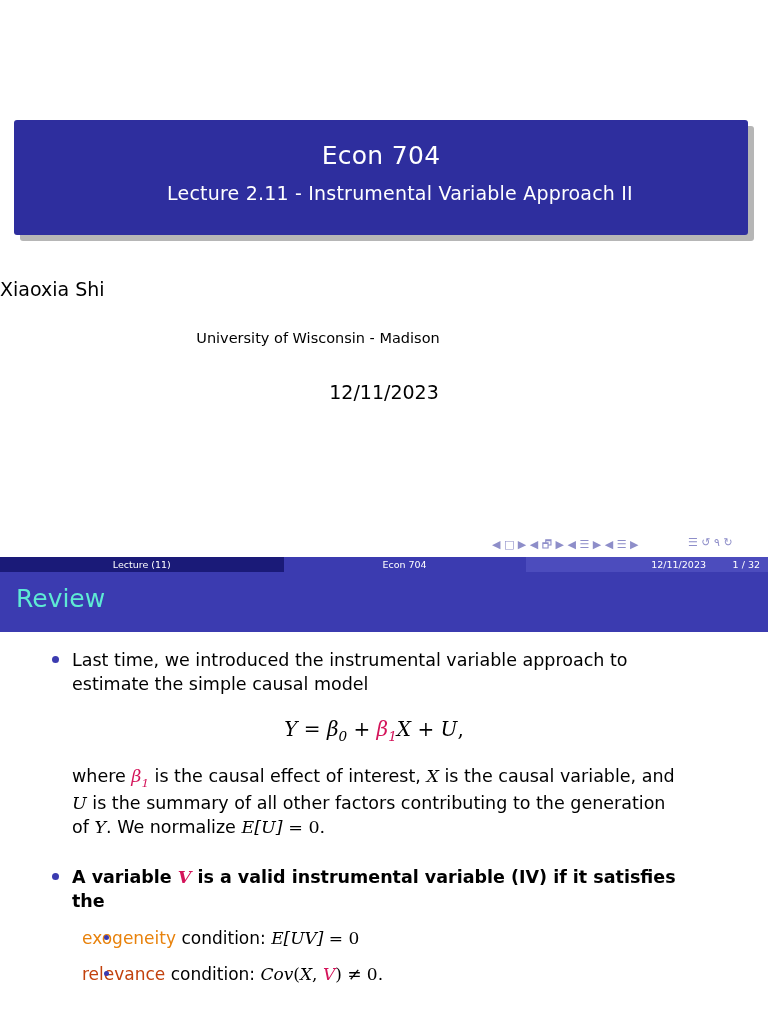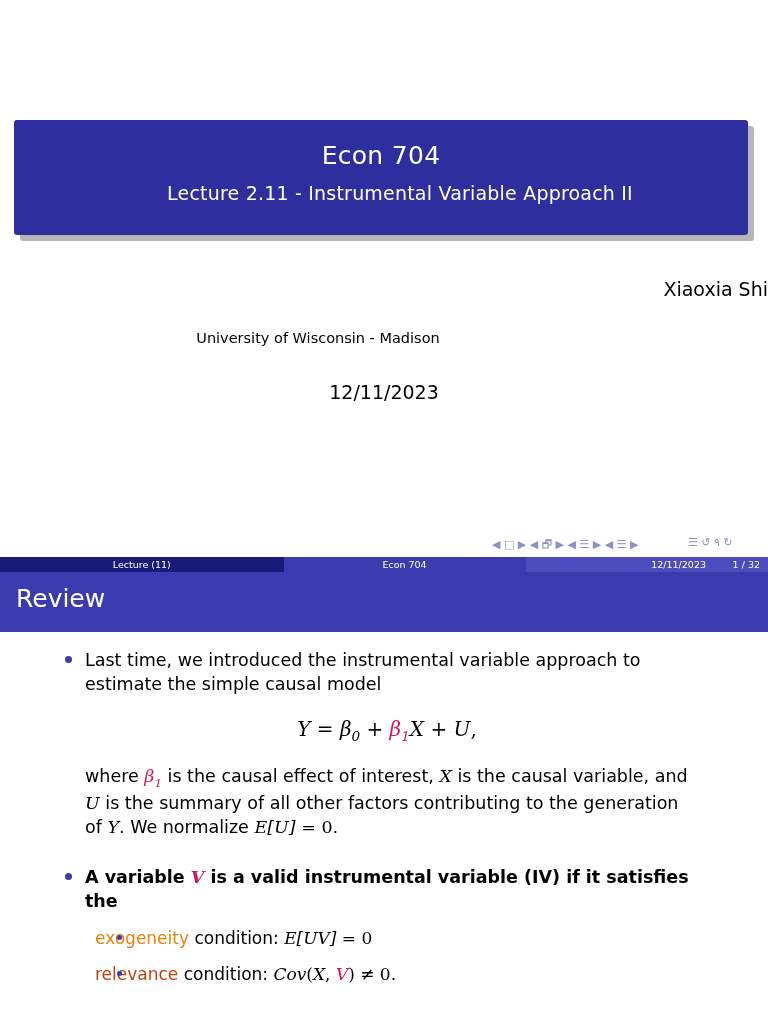--- a/index.html
+++ b/index.html
@@ -64,21 +64,21 @@
     margin-top: 12px;
     letter-spacing: 0.2px;
     padding-left: 38px;
   }
 
   .author {
     position: absolute;
     top: 278px;
     left: 0;
     width: 768px;
-    text-align: right;
+    text-align: left;
     font-size: 19px;
   }
   .institution {
     position: absolute;
     top: 330px;
     left: 0;
     width: 636px;
     text-align: center;
     font-size: 14.5px;
   }
@@ -146,32 +146,32 @@
     height: 452px;
     background: #ffffff;
   }
   .headbar {
     position: absolute;
     left: 0;
     top: 0;
     width: 768px;
     height: 60px;
     background: #3b3bb0;
-    color: #ffffff;
+    color: #5eead4;
   }
   .headbar .frametitle {
     position: absolute;
     left: 16px;
     top: 12px;
     font-size: 25px;
   }
 
   .body {
     position: absolute;
-    left: 17px;
+    left: 4px;
     top: 60px;
     width: 700px;
     height: 392px;
     font-size: 17.5px;
     line-height: 1.38;
   }
 
   .item {
     position: relative;
     padding-left: 68px;

